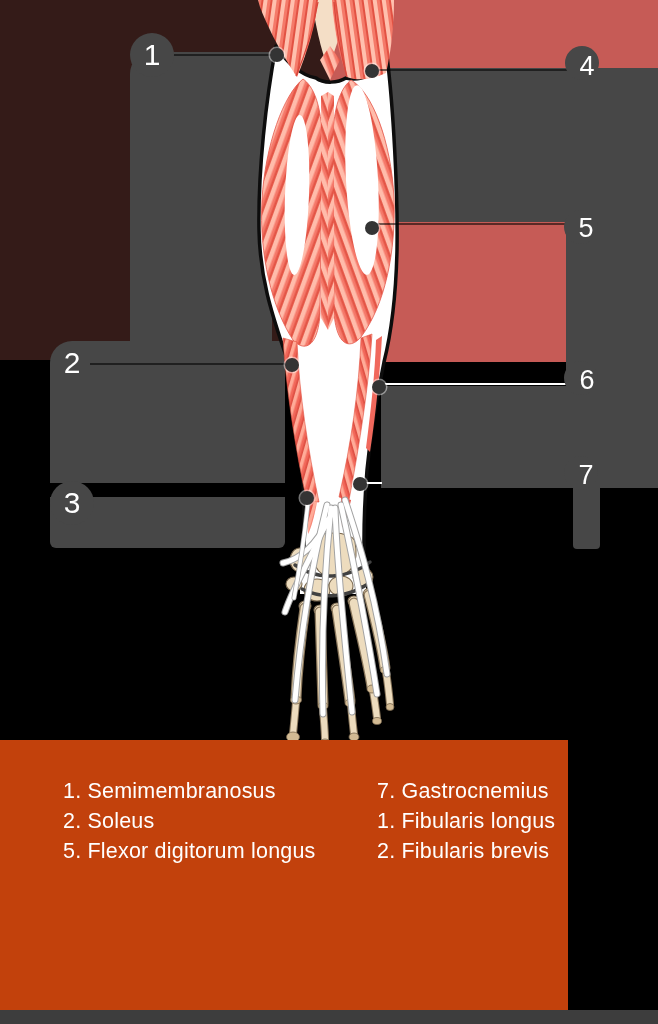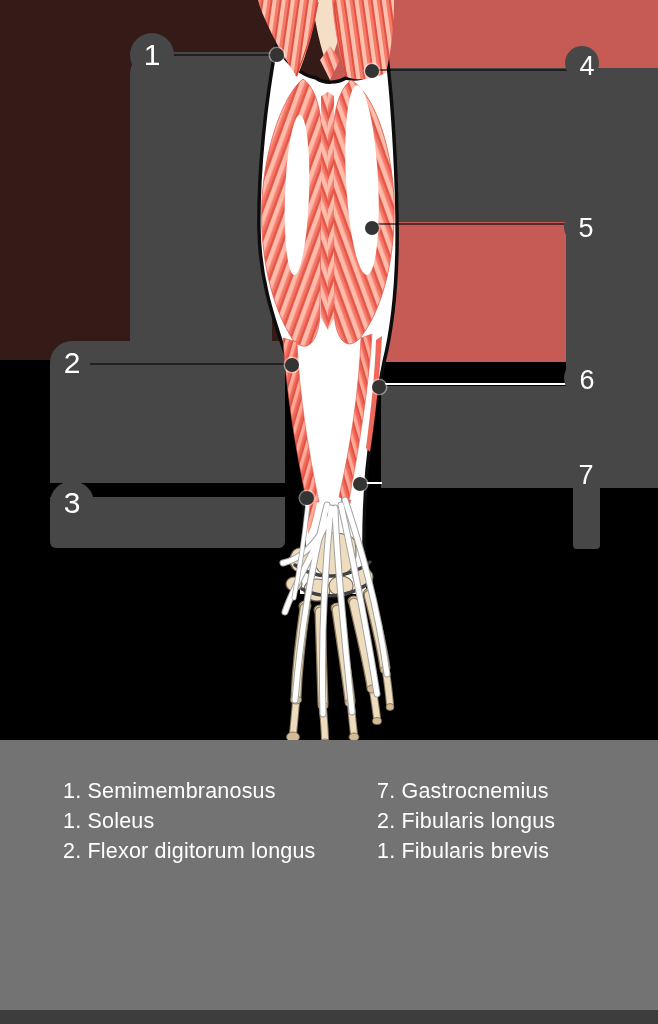--- a/index.html
+++ b/index.html
@@ -28,21 +28,21 @@
   .num{width:44px;height:44px;display:flex;align-items:center;justify-content:center;
        color:#fff;font-weight:500;z-index:7;}
   .num-l{font-size:30px;}
   .num-r{font-size:27px;}
   .leader{height:2px;background:rgba(0,0,0,0.55);z-index:4;}
   .leader.white{background:#ffffff;}
   .dot{width:14px;height:14px;border-radius:50%;background:#343434;
        box-shadow:0 0 0 1.5px rgba(255,255,255,0.45);z-index:5;}
   .leg-svg{left:240px;top:0;z-index:3;}
   .z2{z-index:2;} .z6{z-index:6;}
-  .footer{left:0;top:740px;width:658px;height:284px;background:#737373;z-index:8;}
+  .footer{left:0;top:740px;width:568px;height:284px;background:#c2410c;z-index:8;}
   .footer-strip{position:absolute;left:0;top:270px;width:658px;height:14px;background:#3d3d3d;}
   .ans-col{position:absolute;top:36px;color:#ffffff;font-size:21.5px;line-height:30px;
            font-weight:500;letter-spacing:0.2px;white-space:nowrap;}
   .ans-left{left:63px;} .ans-right{left:377px;}
 </style>
 </head>
 <body>
 
 <div class="stage">
 
@@ -240,24 +240,24 @@
   <div class="abs num num-l" style="left:50px;top:341px;">2</div>
   <div class="abs num num-l" style="left:50px;top:481px;">3</div>
   <div class="abs num num-r" style="left:565px;top:44px;">4</div>
   <div class="abs num num-r" style="left:564px;top:206px;">5</div>
   <div class="abs num num-r" style="left:565px;top:358px;">6</div>
   <div class="abs num num-r" style="left:564px;top:453px;">7</div>
 
   <div class="abs footer">
     <div class="ans-col ans-left">
       <div>1. Semimembranosus</div>
-      <div>1. Soleus</div>
-      <div>2. Flexor digitorum longus</div>
+      <div>2. Soleus</div>
+      <div>5. Flexor digitorum longus</div>
     </div>
     <div class="ans-col ans-right">
       <div>7. Gastrocnemius</div>
-      <div>2. Fibularis longus</div>
-      <div>1. Fibularis brevis</div>
+      <div>1. Fibularis longus</div>
+      <div>2. Fibularis brevis</div>
     </div>
     <div class="footer-strip"></div>
   </div>
 
 </div>
 
 </body></html>

